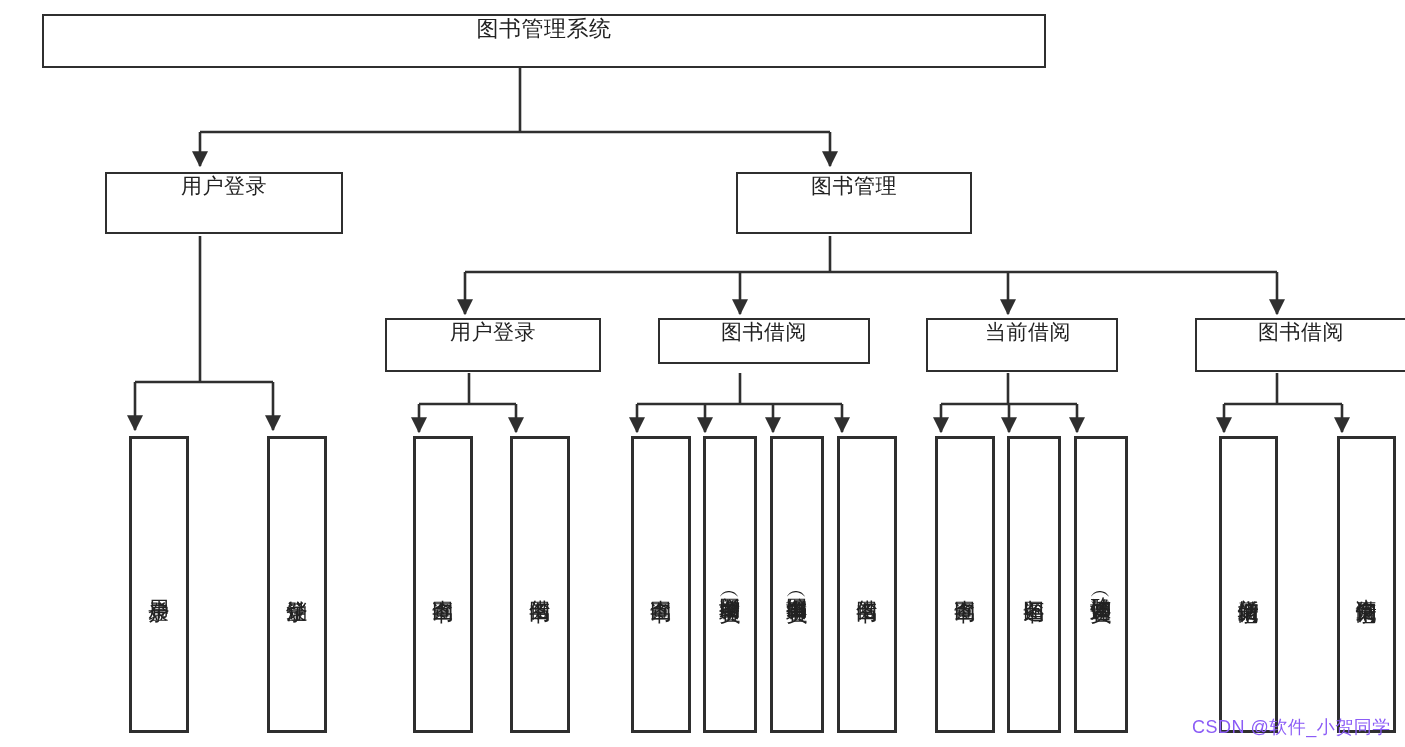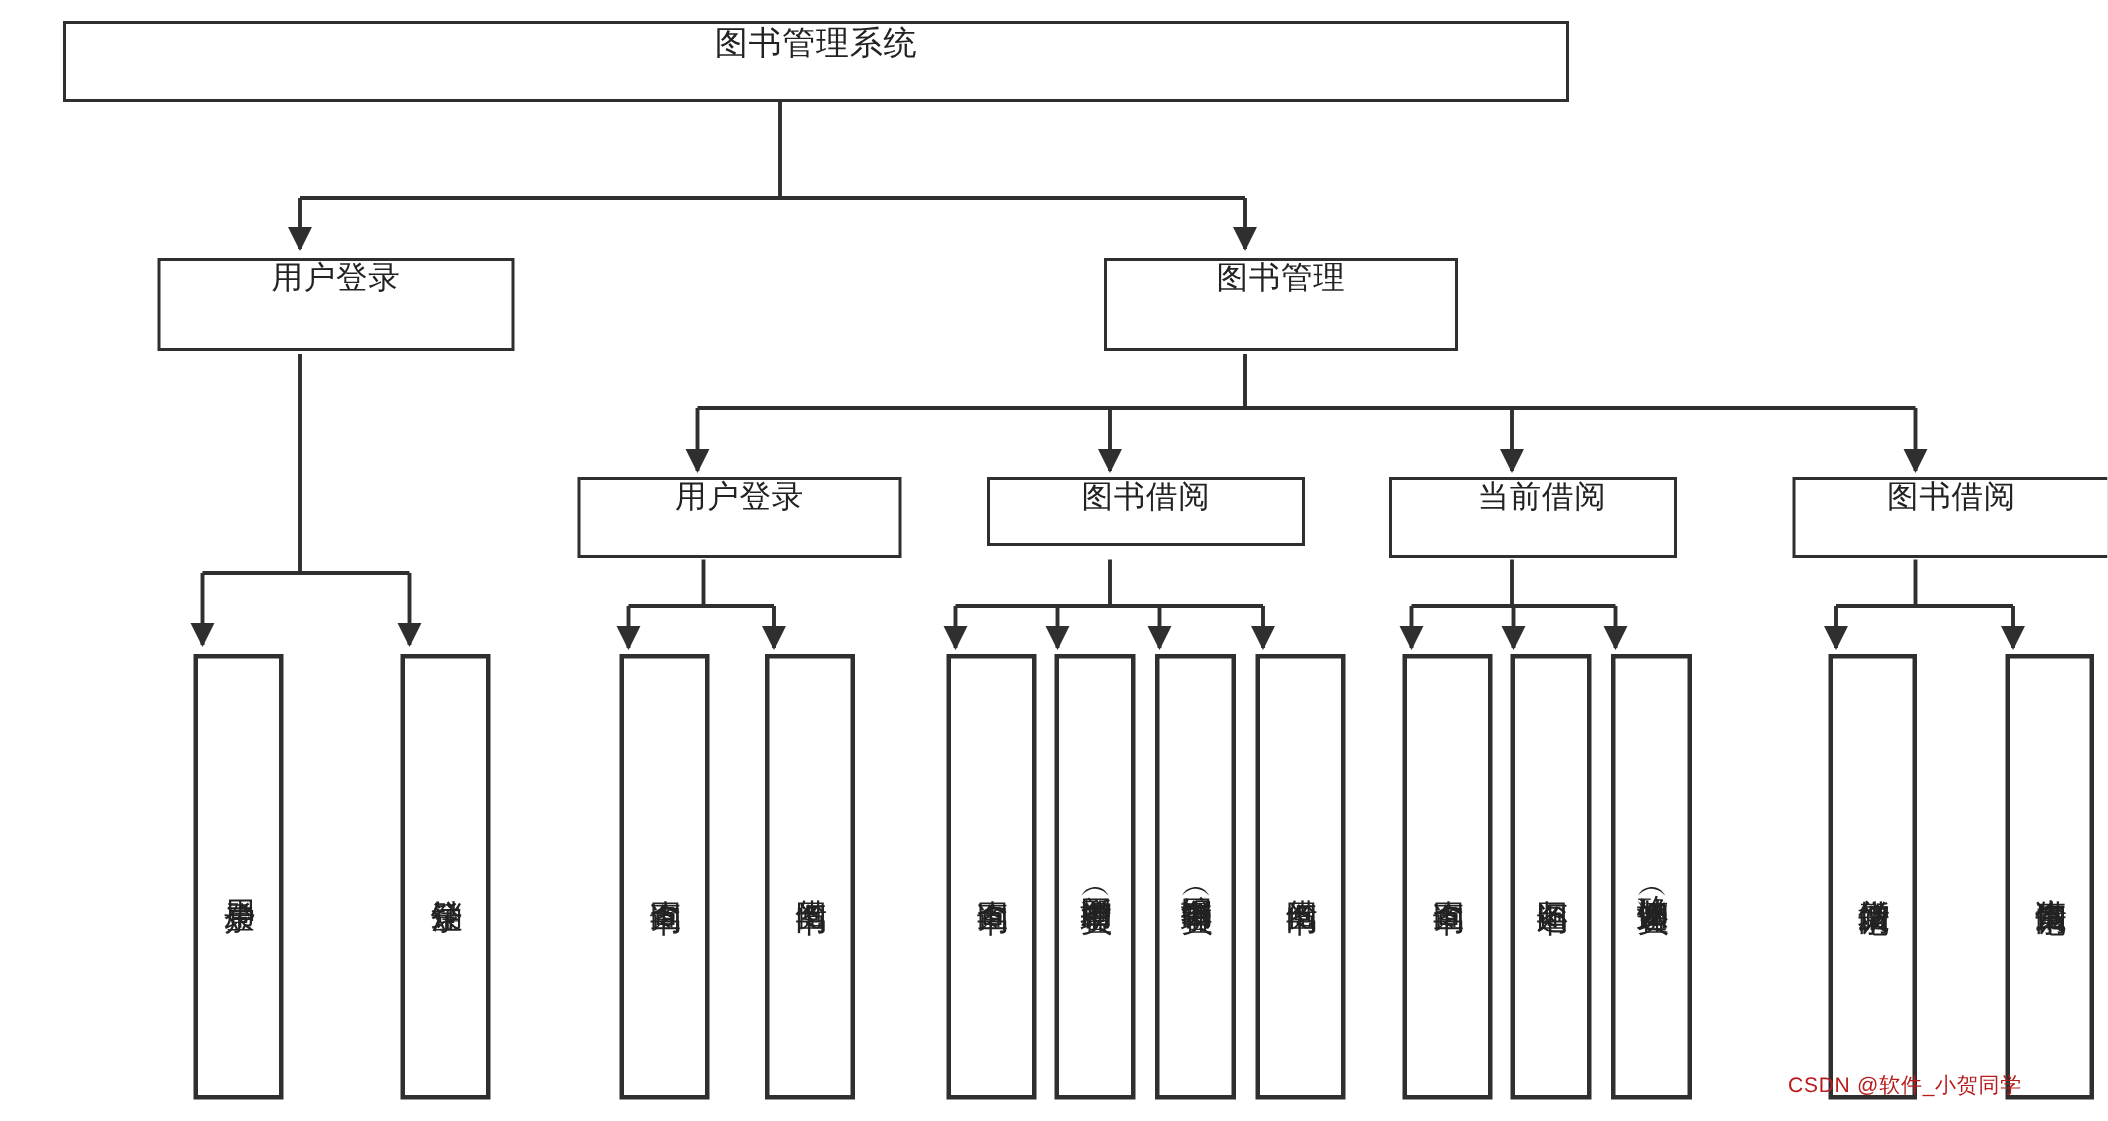--- a/index.html
+++ b/index.html
@@ -57,22 +57,22 @@
     text-orientation: upright;
     -webkit-writing-mode: vertical-rl;
     font-size: 21px;
     line-height: 1.22;
     letter-spacing: 1px;
     white-space: normal;
     max-height: 100%;
   }
   .watermark {
     position: absolute;
-    color: #b91c1c;
-    font-size: 14px;
+    color: #8b5cf6;
+    font-size: 18px;
     letter-spacing: 0.5px;
     white-space: nowrap;
     z-index: 3;
     user-select: none;
   }
 </style>
 </head>
 <body>
 
 <div id="canvas">

